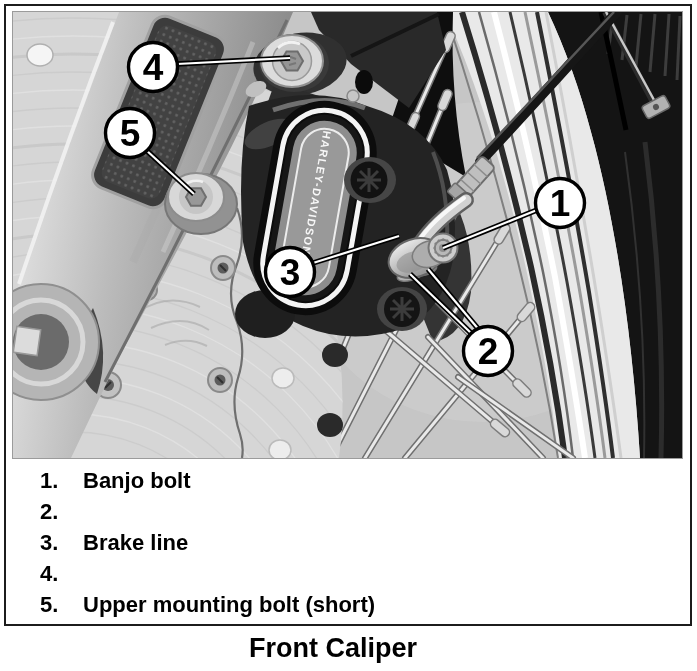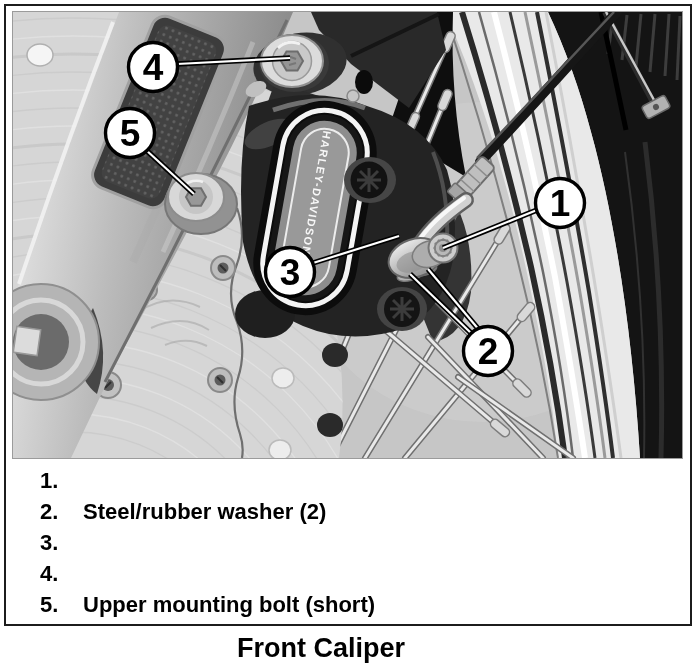--- a/index.html
+++ b/index.html
@@ -6,21 +6,21 @@
   body{font-family:"Liberation Sans",sans-serif;}
   .page{position:relative;width:697px;height:671px;background:#fff;overflow:hidden;}
   .frame{position:absolute;left:4px;top:4px;width:684px;height:618px;
          border:2px solid #1c1c1c;background:#fff;box-sizing:content-box;}
   .photo{position:absolute;left:7px;top:6px;width:669px;height:446px;
          background:#c6c6c6;outline:1px solid #9b9b9b;}
   .photo svg{display:block;width:669px;height:446px;}
   .legend{position:absolute;left:34px;top:459px;margin:0;padding:0;list-style:none;}
   .legend-item{display:flex;font-weight:bold;font-size:22px;line-height:31px;color:#000;}
   .legend-num{width:43px;flex:0 0 43px;}
-  .caption{position:absolute;top:633px;left:4px;width:634px;text-align:center;
+  .caption{position:absolute;top:633px;left:16px;width:634px;text-align:center;
            font-weight:bold;font-size:27px;color:#000;}
   svg text{font-family:"Liberation Sans",sans-serif;}
 </style>
 </head>
 <body>
 
 <div class="page">
   <div class="frame">
 
     <div class="photo">
@@ -327,27 +327,28 @@
             <circle cx="475" cy="339" r="24.5" fill="#ffffff" stroke="#000000" stroke-width="3.4"></circle>
             <text x="475" y="352">2</text>
           </g>
         </g>
       </svg>
     </div>
 
     <ol class="legend">
       <li class="legend-item">
         <span class="legend-num">1.</span>
+        <span class="legend-label">Banjo bolt</span>
       </li>
       <li class="legend-item">
         <span class="legend-num">2.</span>
-        <span class="legend-label">Steel/rubber washer (2)</span>
       </li>
       <li class="legend-item">
         <span class="legend-num">3.</span>
+        <span class="legend-label">Brake line</span>
       </li>
       <li class="legend-item">
         <span class="legend-num">4.</span>
       </li>
       <li class="legend-item">
         <span class="legend-num">5.</span>
         <span class="legend-label">Upper mounting bolt (short)</span>
       </li>
     </ol>
   </div>

